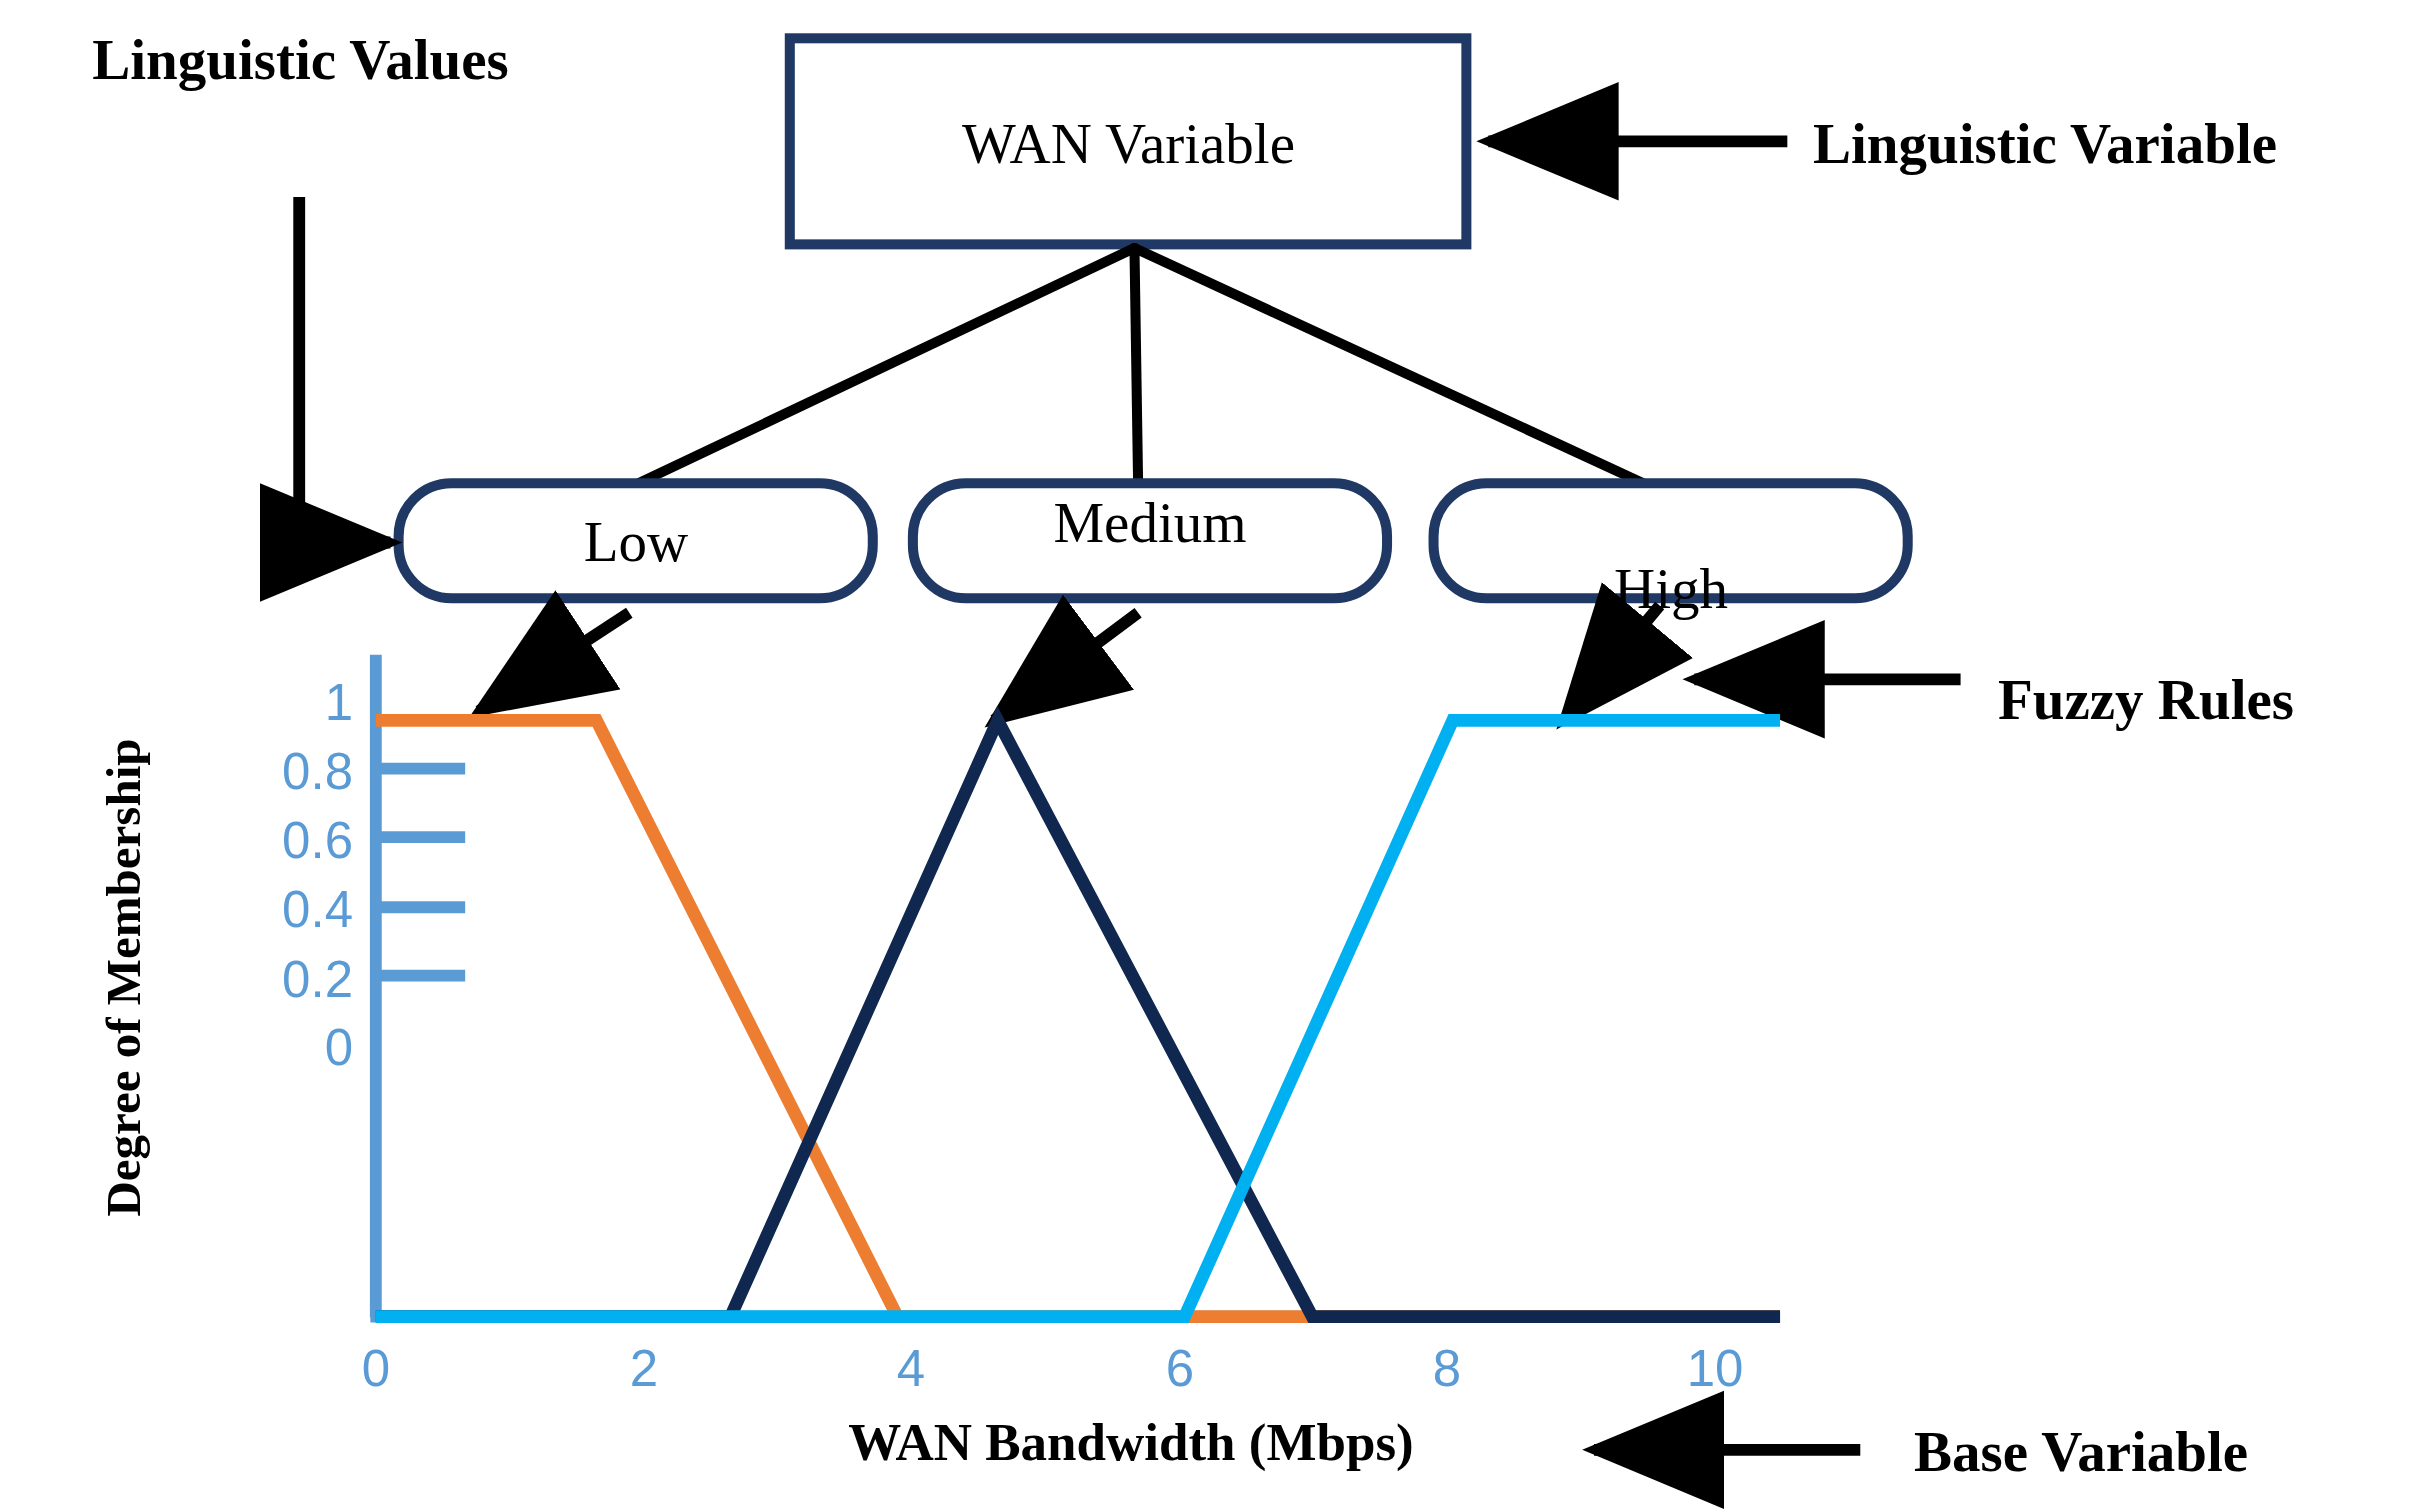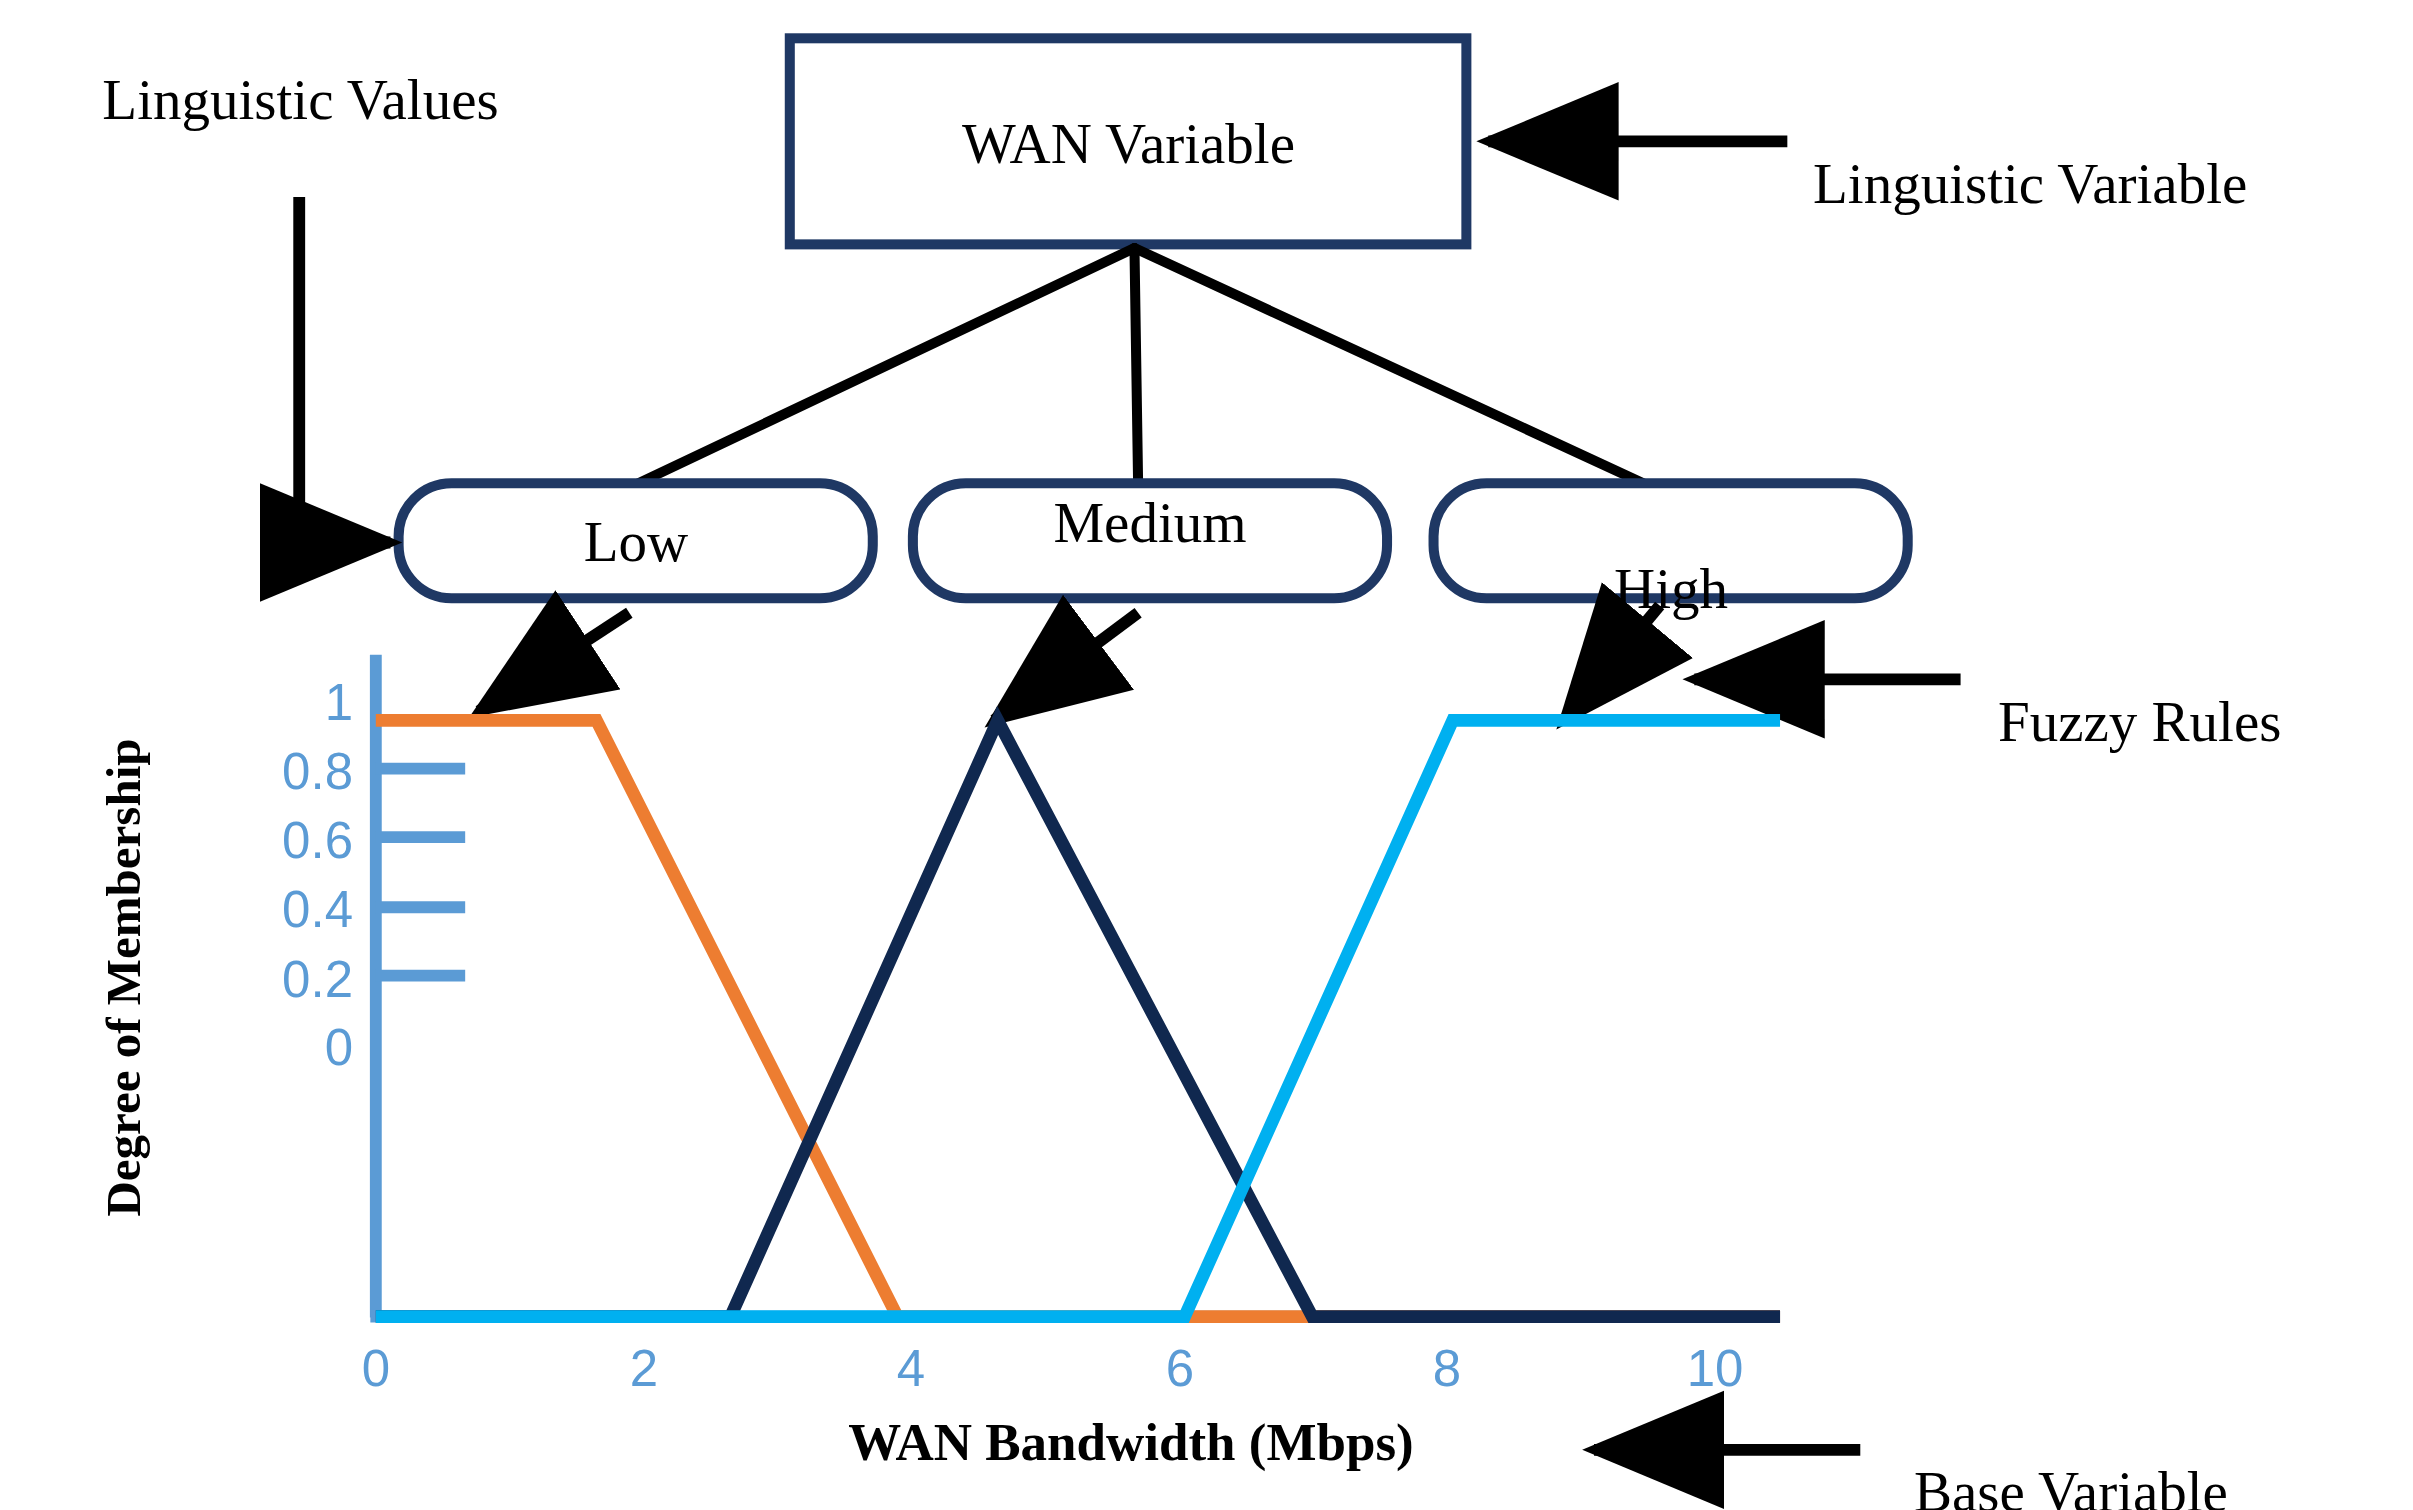--- a/index.html
+++ b/index.html
@@ -2,21 +2,21 @@
 <html style="font-size:14.6px"><head>
 <meta charset="utf-8">
 <style>
   html,body{margin:0;padding:0;background:#ffffff;}
   body{width:2413px;height:1510px;position:relative;overflow:hidden;
        font-family:"Liberation Serif",serif;}
   #root{position:absolute;left:0;top:0;width:2413px;height:1510px;}
   svg.layer{position:absolute;left:0;top:0;width:2413px;height:1510px;}
   .txt{position:absolute;color:#000000;font-family:"Liberation Serif",serif;
        white-space:nowrap;}
-  .ann{font-size:57px;font-weight:400;margin-top:40px;}
+  .ann{font-size:57px;font-weight:700;}
   .boxlabel{font-size:57px;}
   .axlabel{font-weight:700;font-size:49px;}
   .tick{position:absolute;color:#5B9BD5;font-family:"Liberation Sans",sans-serif;
         font-size:51px;white-space:nowrap;}
   .ctr{text-align:center;}
 </style>
 </head>
 <body>
 
 <div id="root">
@@ -66,21 +66,21 @@
     <polyline points="412,1444 801,1444 1094,790 1439,1444 1952,1444" fill="none" stroke="#10284F" stroke-width="14" stroke-linejoin="miter" stroke-linecap="butt"></polyline>
 
     <polyline points="412,1444 1299,1444 1593,790 1952,790" fill="none" stroke="#00B0F0" stroke-width="14" stroke-linejoin="miter" stroke-linecap="butt"></polyline>
   </svg>
 
   <div class="txt ann ctr" style="left:36px;top:27px;width:529px;">Linguistic Values</div>
 
   <div class="txt boxlabel ctr" style="left:790px;top:111px;width:677px;">WAN Variable</div>
 
   <div class="txt ann" style="left:1813px;top:111px;">Linguistic Variable</div>
-  <div class="txt ann" style="left:1998px;top:649px;">Fuzzy Rules</div>
+  <div class="txt ann" style="left:1998px;top:667px;">Fuzzy Rules</div>
   <div class="txt ann" style="left:1914px;top:1419px;">Base Variable</div>
 
   <div class="txt boxlabel ctr" style="left:399px;top:509px;width:474px;">Low</div>
   <div class="txt boxlabel ctr" style="left:913px;top:490px;width:474px;">Medium</div>
   <div class="txt boxlabel ctr" style="left:1434px;top:536px;width:474px;margin-top:20px;">High</div>
 
   <div class="txt axlabel" style="left:-169px;top:949px;width:584px;text-align:center;
               transform:rotate(-90deg);transform-origin:50% 50%;">Degree of Membership</div>
 
   <div class="txt axlabel ctr" style="left:675px;top:1412px;width:912px;font-size:53px;">WAN Bandwidth (Mbps)</div>

